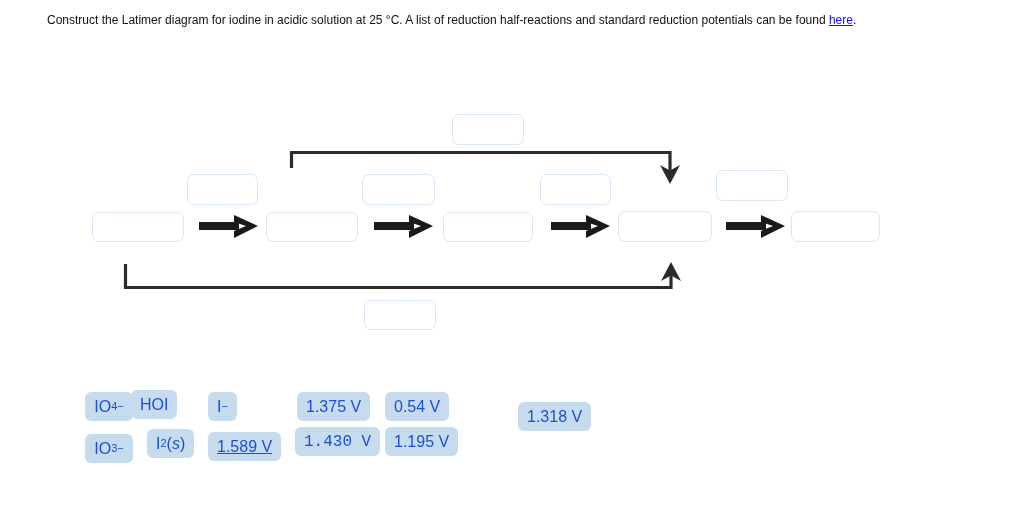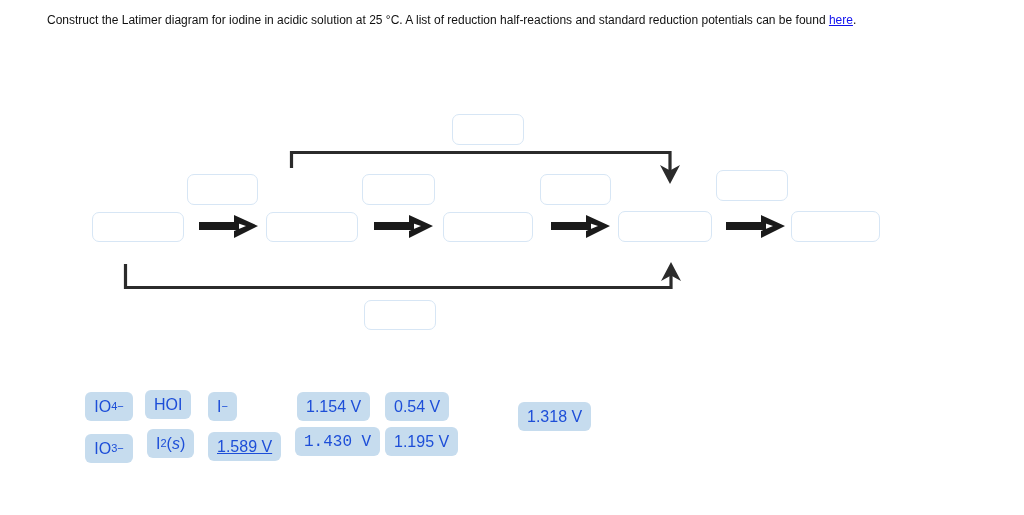--- a/index.html
+++ b/index.html
@@ -152,23 +152,23 @@
   <div class="slot" style="left:540px; top:174px; width:71px; height:31px;"></div>
   <div class="slot" style="left:716px; top:170px; width:72px; height:31px;"></div>
 
   <div class="slot" style="left:452px; top:114px; width:72px; height:31px;"></div>
   <div class="slot" style="left:364px; top:300px; width:72px; height:30px;"></div>
 </div>
 
 <div id="bank">
 
   <div class="tile" style="left:85px;  top:392px; min-width:48px;">IO<sub>4</sub><sup>−</sup></div>
-  <div class="tile" style="left:145px; top:390px; min-width:44px;">HOI</div>
+  <div class="tile" style="left:131px; top:390px; min-width:44px;">HOI</div>
   <div class="tile" style="left:208px; top:392px; min-width:27px;">I<sup>−</sup></div>
-  <div class="tile" style="left:297px; top:392px; min-width:68px;">1.154 V</div>
+  <div class="tile" style="left:297px; top:392px; min-width:68px;">1.375 V</div>
   <div class="tile" style="left:385px; top:392px; min-width:62px;text-align:center;">0.54 V</div>
   <div class="tile" style="left:478px; top:402px; min-width:68px;margin-left:40px;">1.318 V</div>
 
   <div class="tile" style="left:85px;  top:434px; min-width:48px;">IO<sub>3</sub><sup>−</sup></div>
   <div class="tile" style="left:147px; top:429px; min-width:44px;">I<sub>2</sub>(<i>s</i>)</div>
   <div class="tile" style="left:208px; top:432px; min-width:68px;text-decoration:underline;">1.589 V</div>
   <div class="tile" style="left:295px; top:427px; min-width:68px;font-family:Liberation Mono, monospace;">1.430 V</div>
   <div class="tile" style="left:385px; top:427px; min-width:68px;">1.195 V</div>
 </div>
 

